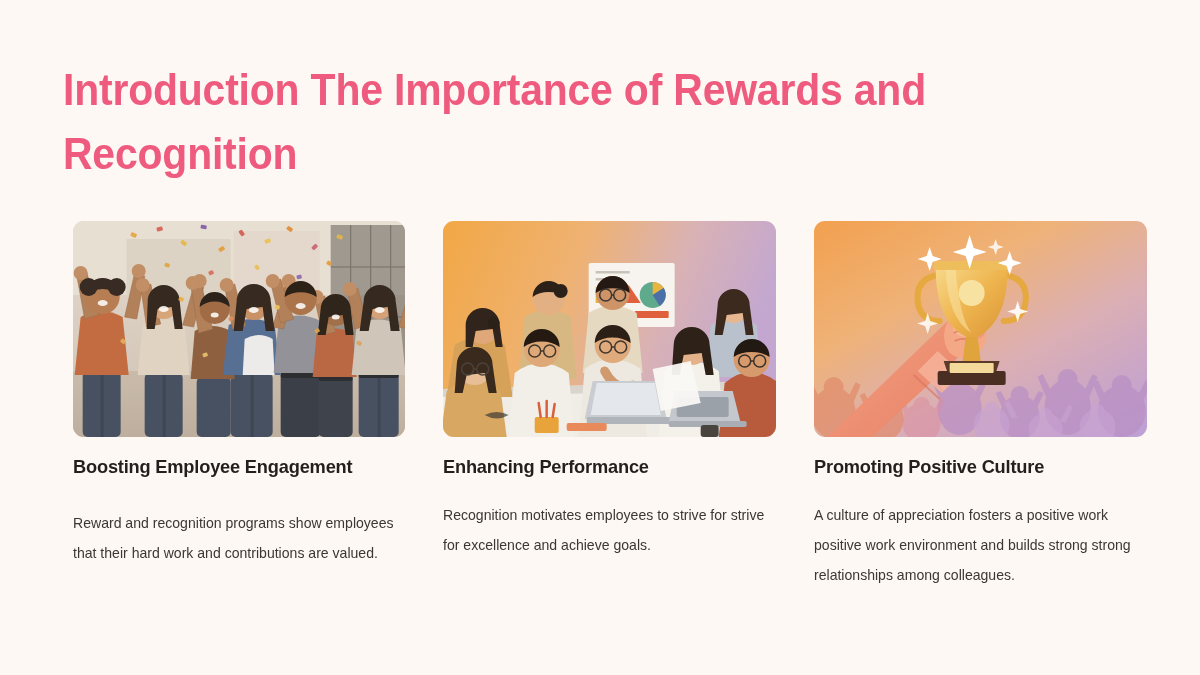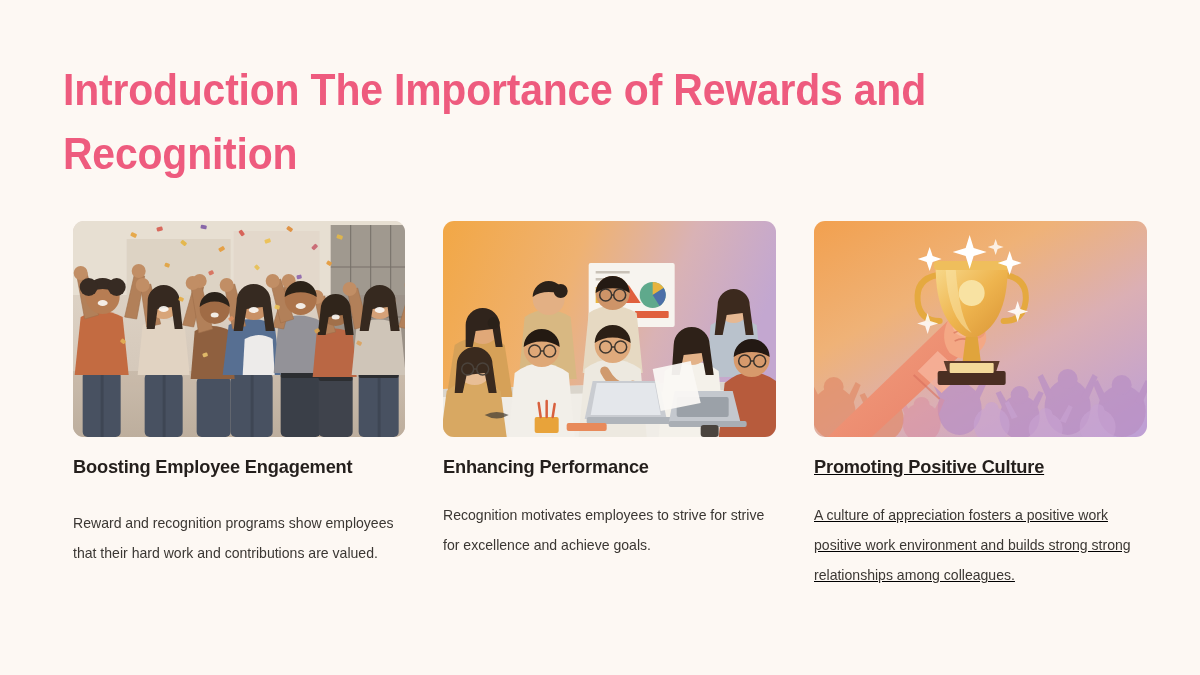--- a/index.html
+++ b/index.html
@@ -33,21 +33,21 @@
 
   
   .cards {
     position:absolute;
     left:73px; top:221px;
     width:1074px;
     display:flex;
     gap:38px;
   }
   .card { width:341px; }
-  .card:nth-child(3) { width:342px;text-decoration:underline; }
+  .card:nth-child(3) { width:342px; }
 
   .card-media {
     width:100%;
     height:216px;
     border-radius:11px;
     overflow:hidden;
     position:relative;
   }
   .card-media svg { display:block; width:100%; height:100%; }
 

